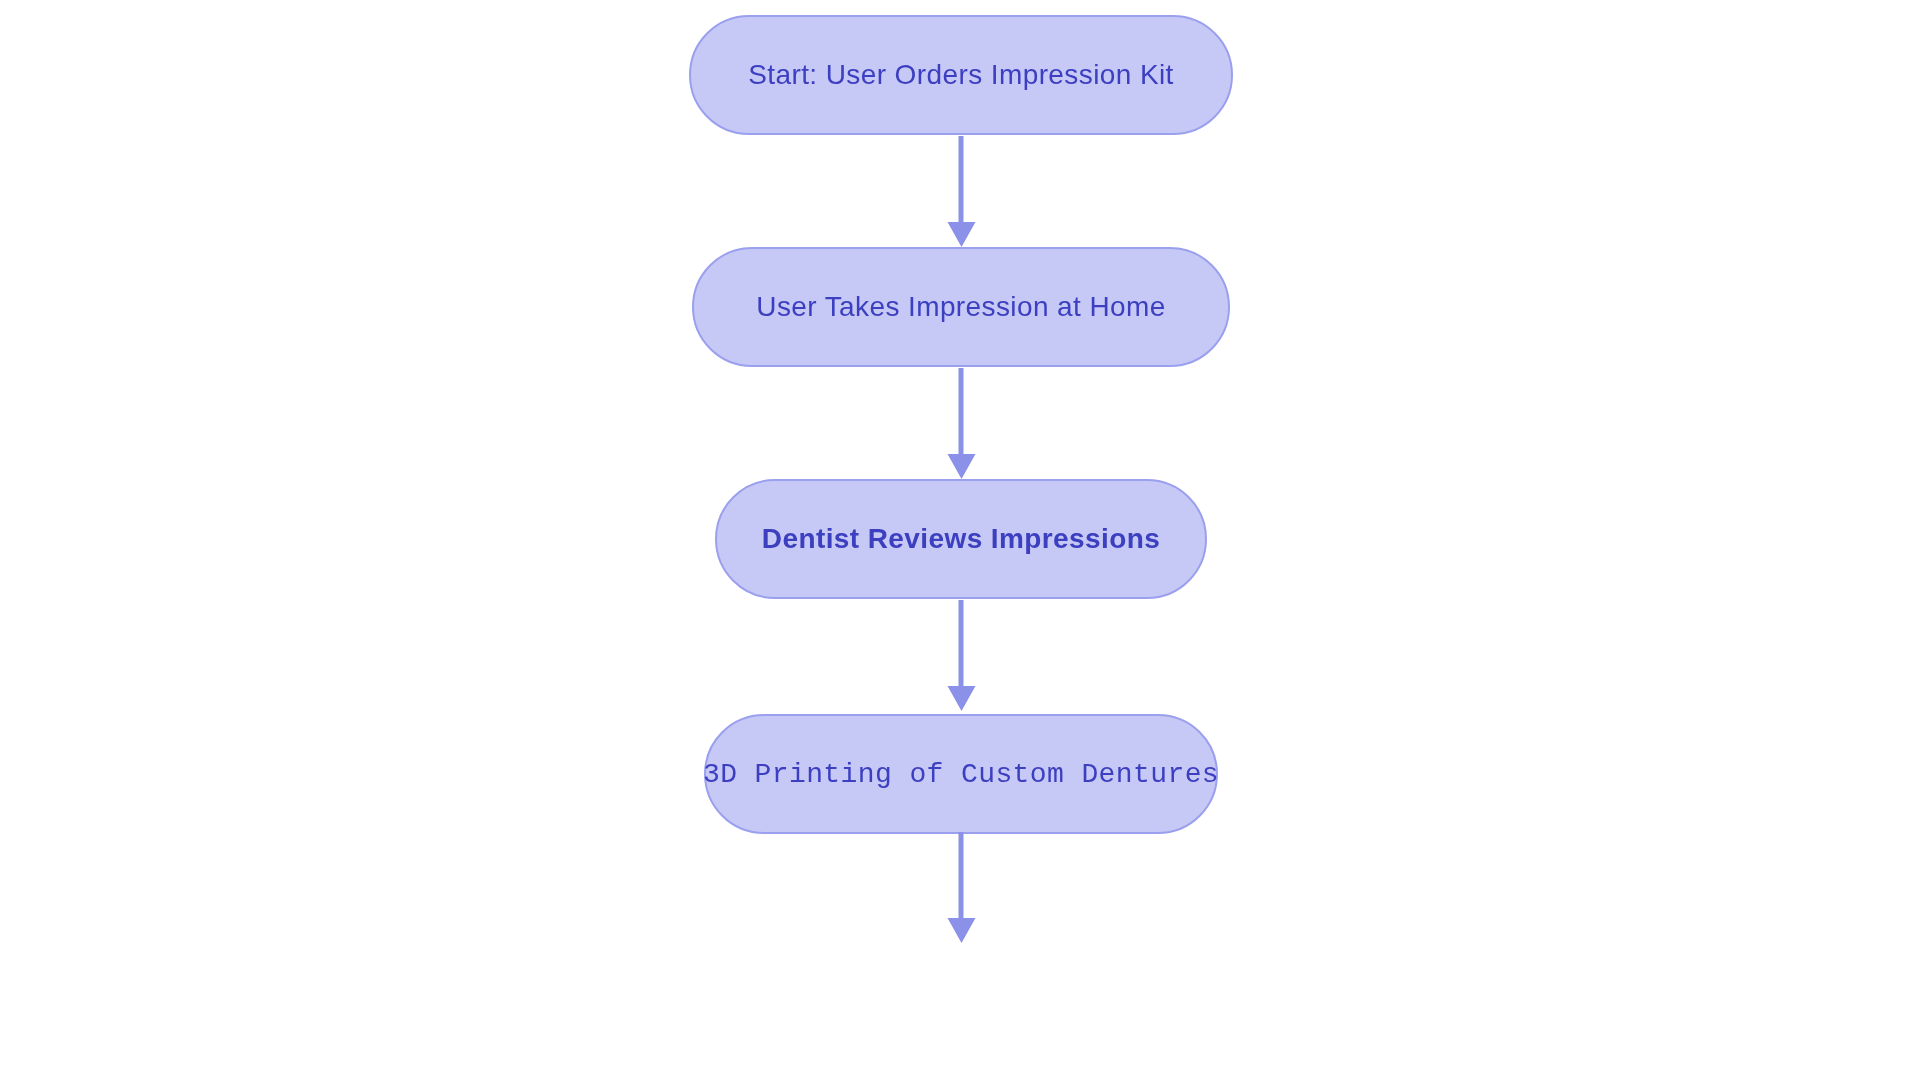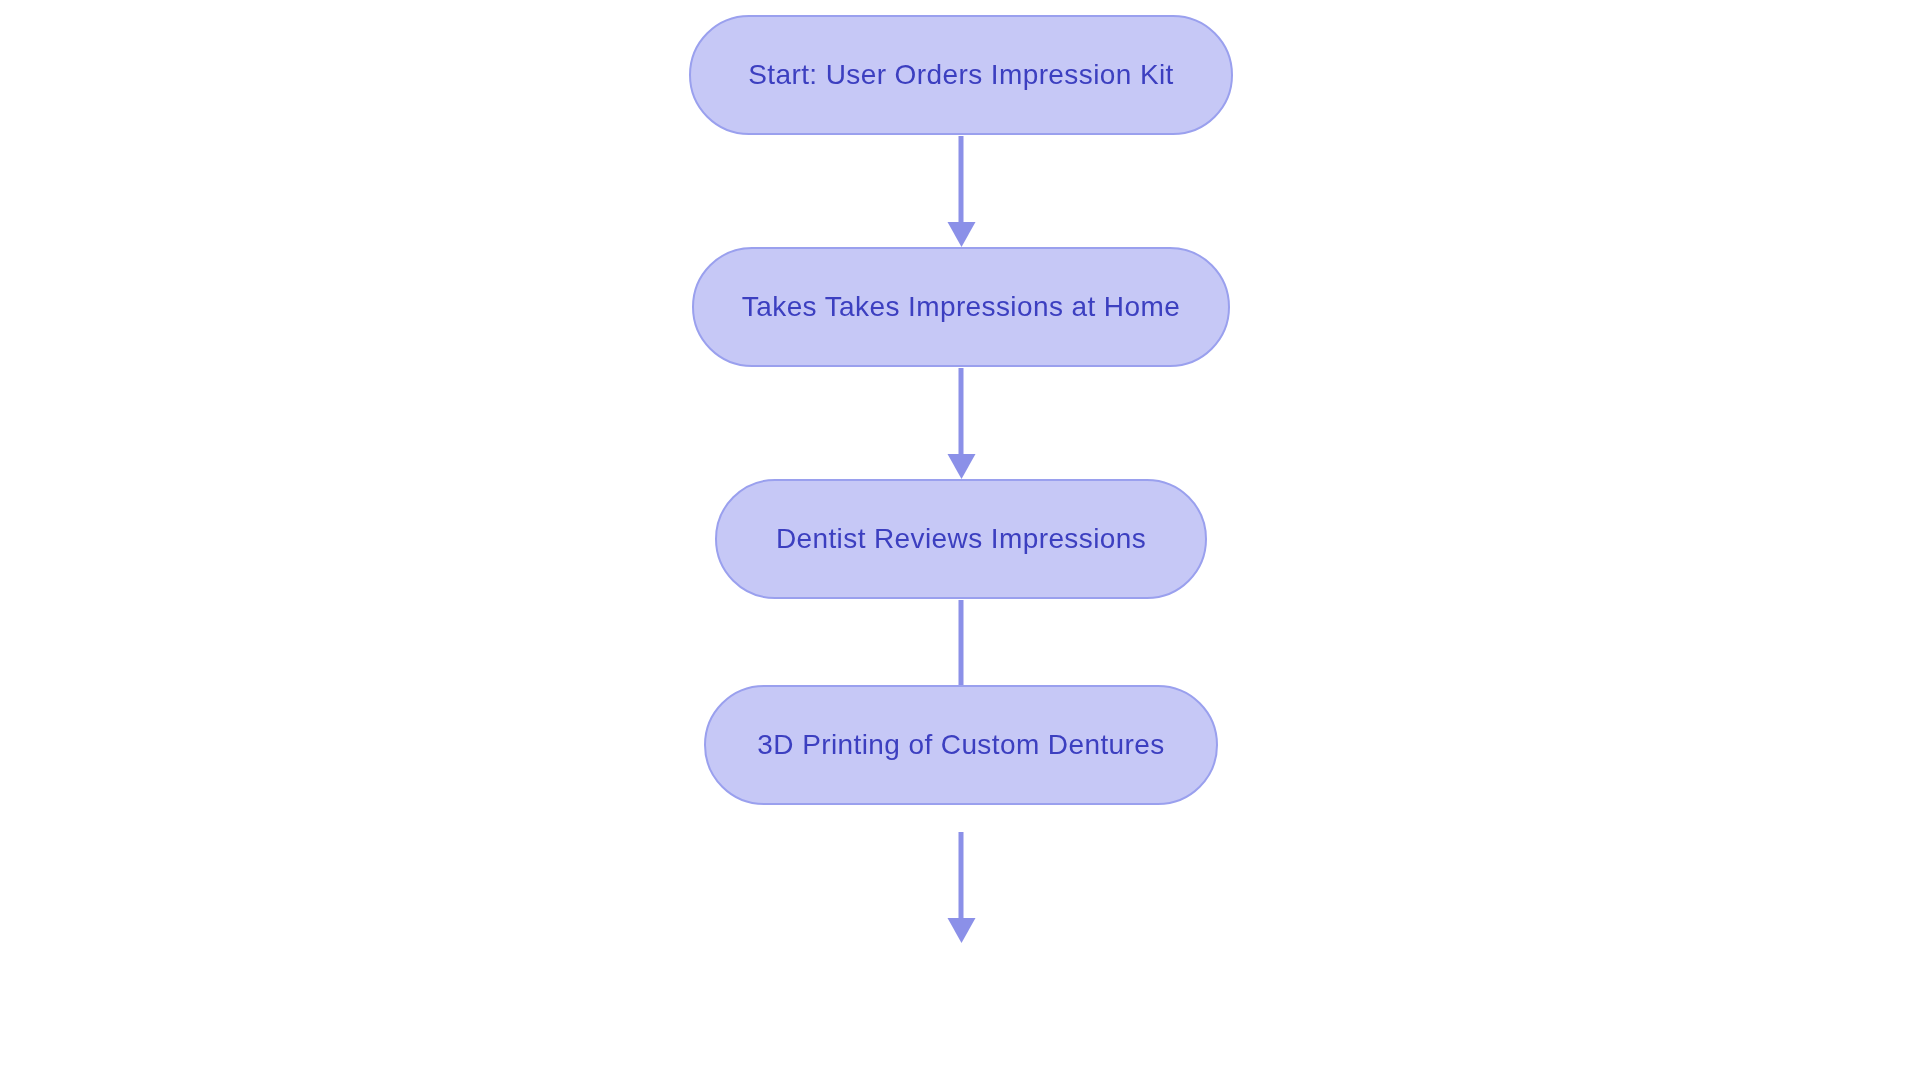--- a/index.html
+++ b/index.html
@@ -35,22 +35,22 @@
   }
   .node-label {
     color: var(--text);
     font-size: 28px;
     letter-spacing: 0.4px;
     white-space: nowrap;
     text-align: center;
   }
   .node-1 { top: 15px;  width: 544px; }
   .node-2 { top: 247px; width: 538px; }
-  .node-3 { top: 479px; width: 492px; }
-  .node-4 { top: 685px; width: 514px; }
+  .node-3 { top: 479px; width: 492px; font-weight: bold; }
+  .node-4 { top: 714px; width: 514px; font-family: Liberation Mono, monospace; }
   .node-5 { top: 943px; width: 512px; }
 
   .arrow {
     position: absolute;
     left: 961px;
     transform: translateX(-50%);
     width: 5px;
     height: 86px;
     background: var(--arrow);
   }
@@ -75,21 +75,21 @@
 
 <div class="canvas">
 
   <div class="node node-1">
     <span class="node-label">Start: User Orders Impression Kit</span>
   </div>
 
   <div class="arrow arrow-1"></div>
 
   <div class="node node-2">
-    <span class="node-label">Takes Takes Impressions at Home</span>
+    <span class="node-label">User Takes Impression at Home</span>
   </div>
 
   <div class="arrow arrow-2"></div>
 
   <div class="node node-3">
     <span class="node-label">Dentist Reviews Impressions</span>
   </div>
 
   <div class="arrow arrow-3"></div>
 

